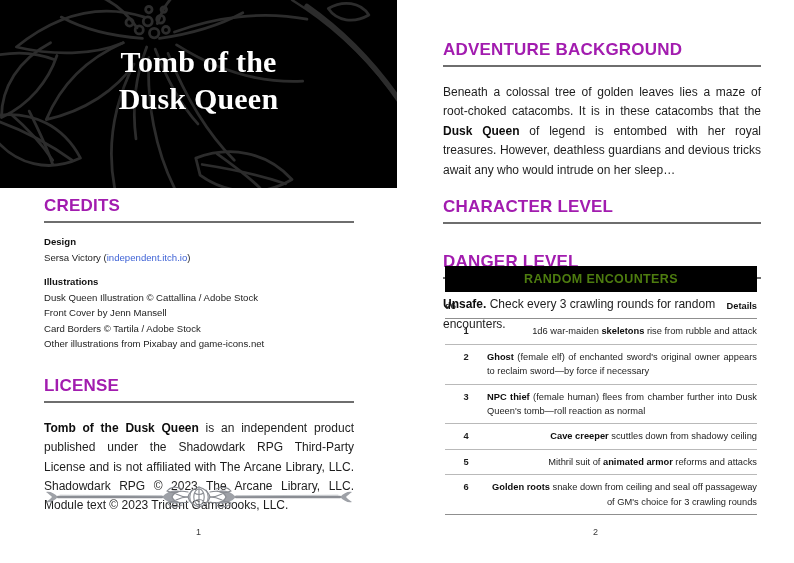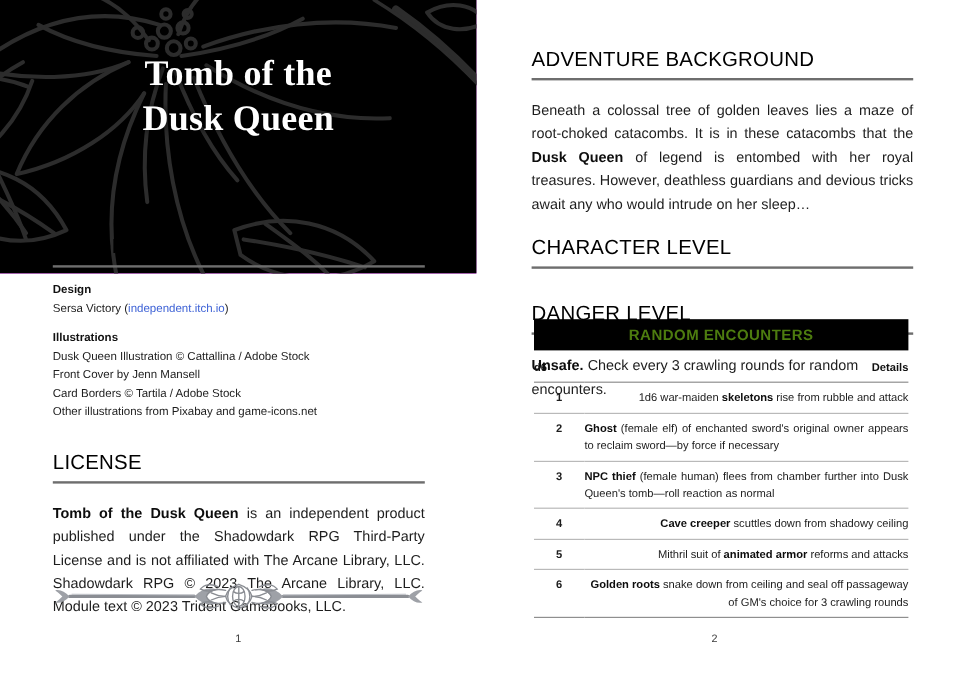--- a/index.html
+++ b/index.html
@@ -28,22 +28,22 @@
     height: 563px;
     box-sizing: border-box;
   }
 
   
   .cover {
     position: absolute;
     left: 0;
     top: 0;
     width: 397px;
-    height: 228px;
-    background: #d946ef;
+    height: 188px;
+    background: #ec4899;
     overflow: hidden;
   }
   .cover-art {
     position: absolute;
     inset: 0;
     width: 100%;
     height: 100%;
   }
   .cover-title {
     position: absolute;
@@ -74,23 +74,23 @@
   }
   .col-right {
     left: 46px;
     top: 40px;
     width: 318px;
   }
 
   h2.section-head {
     margin: 0;
     font-size: 17px;
-    font-weight: normal;
+    font-weight: bold;
     letter-spacing: 0.2px;
-    color: #000000;
+    color: #a21caf;
     text-transform: uppercase;
   }
   .rule {
     height: 2px;
     background: #6e6e6e;
     margin-top: 5px;
     margin-bottom: 11px;
   }
 
   p.body {

